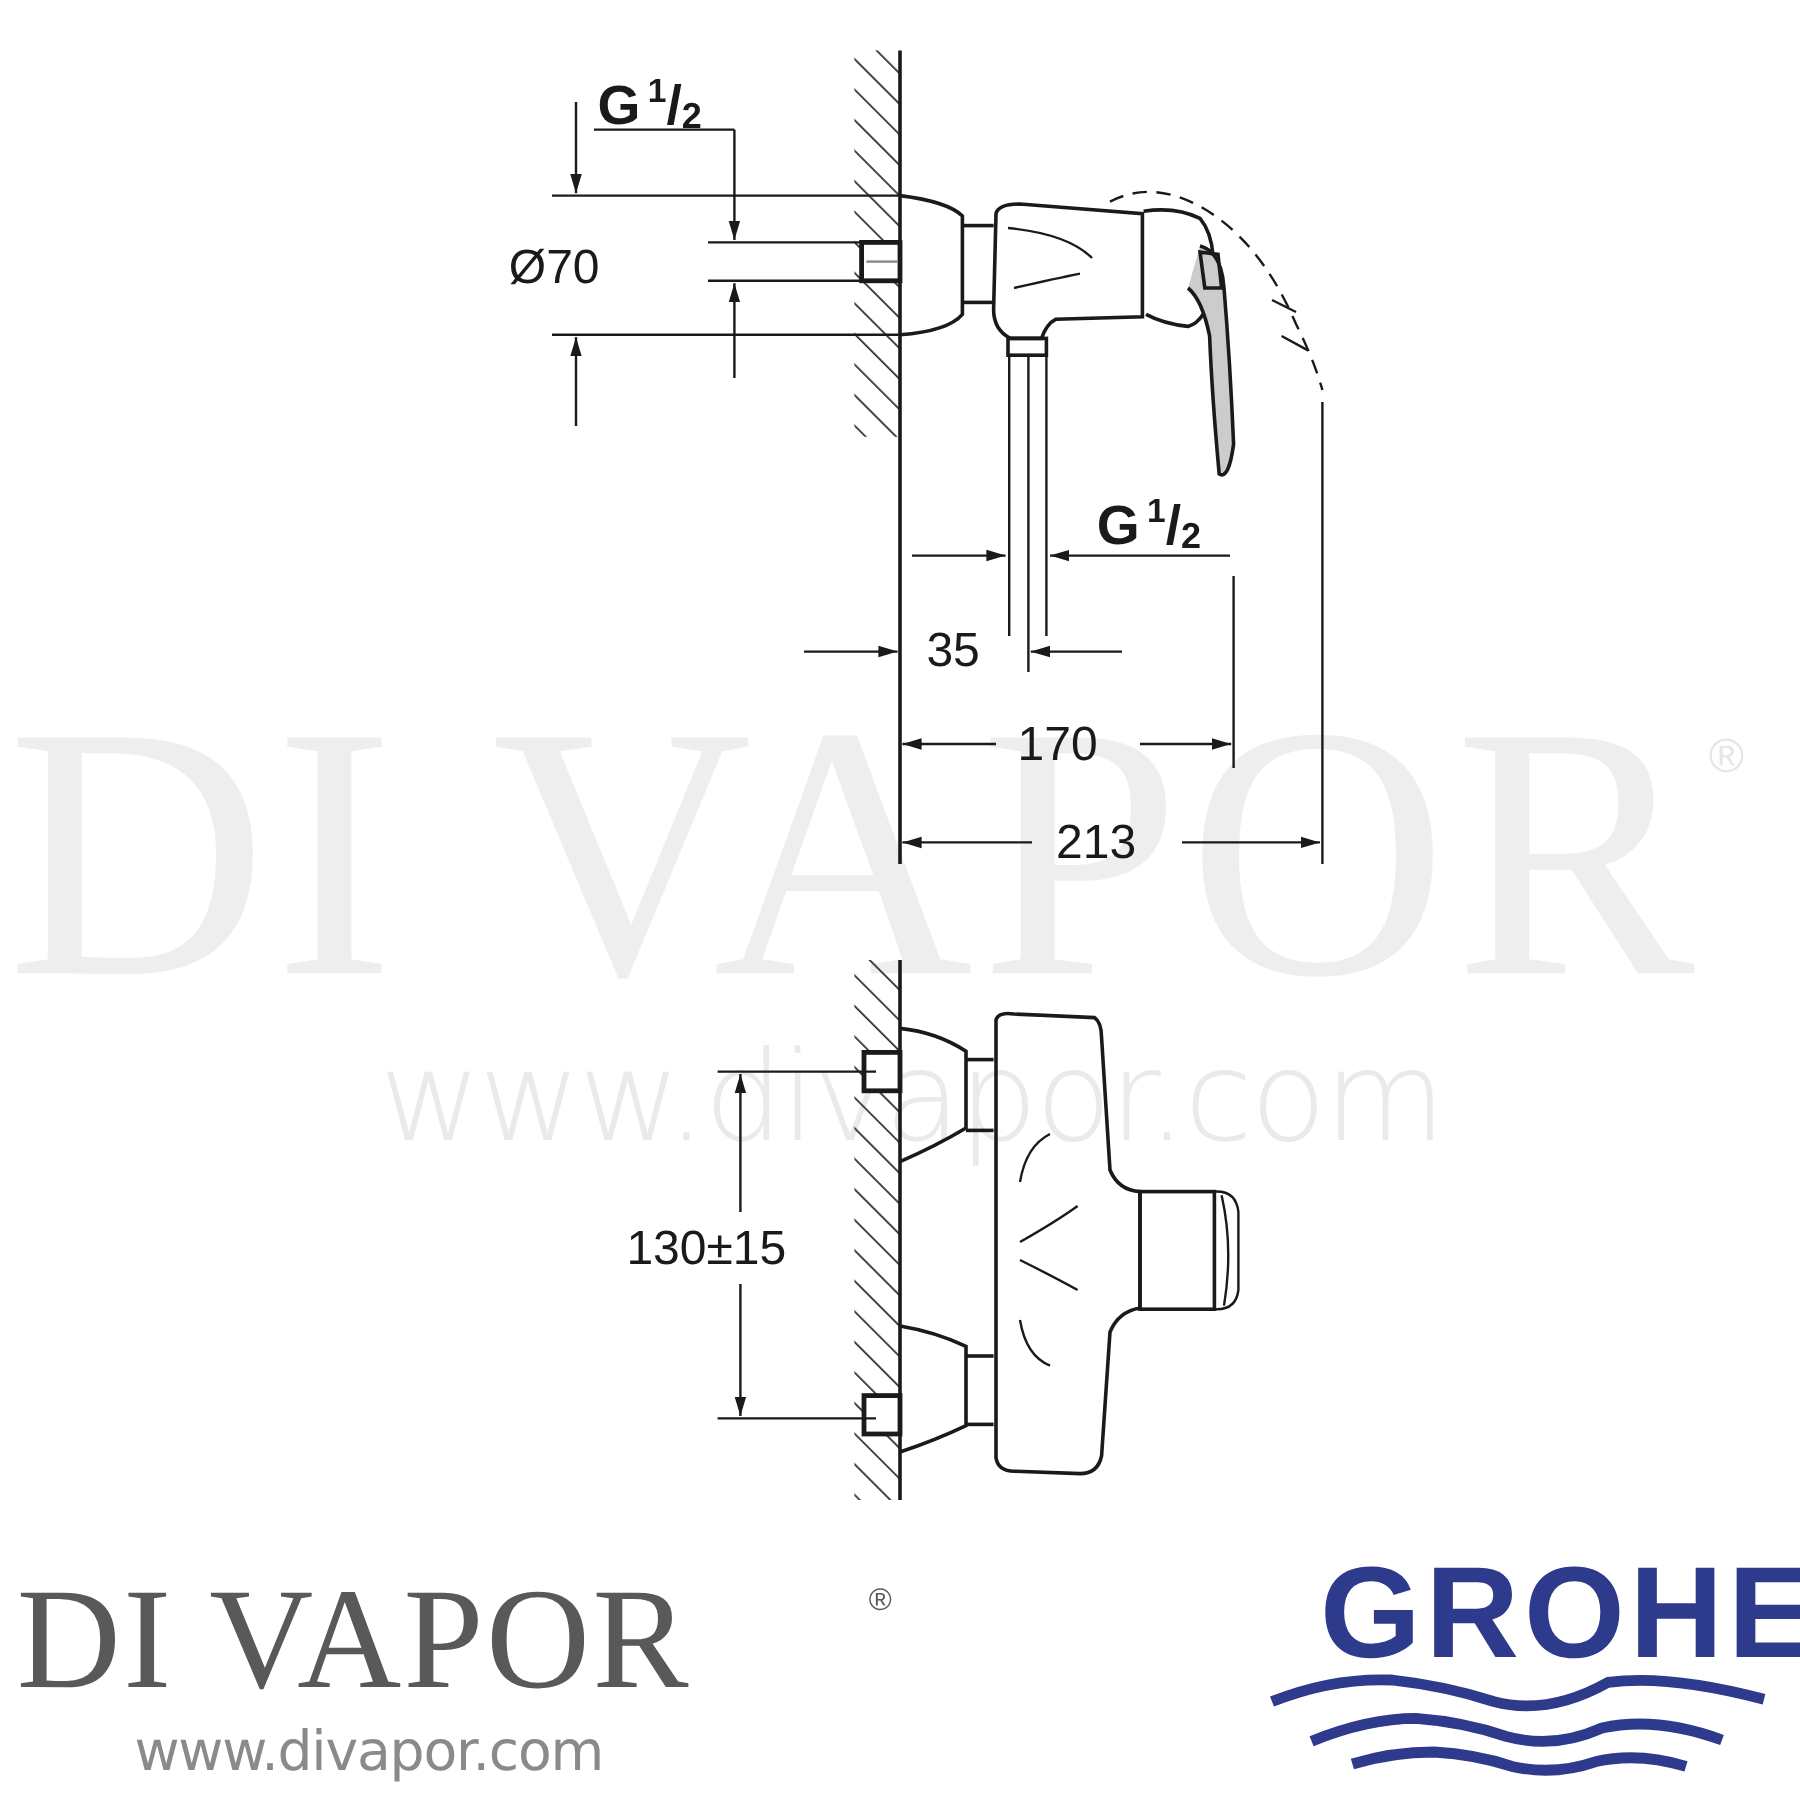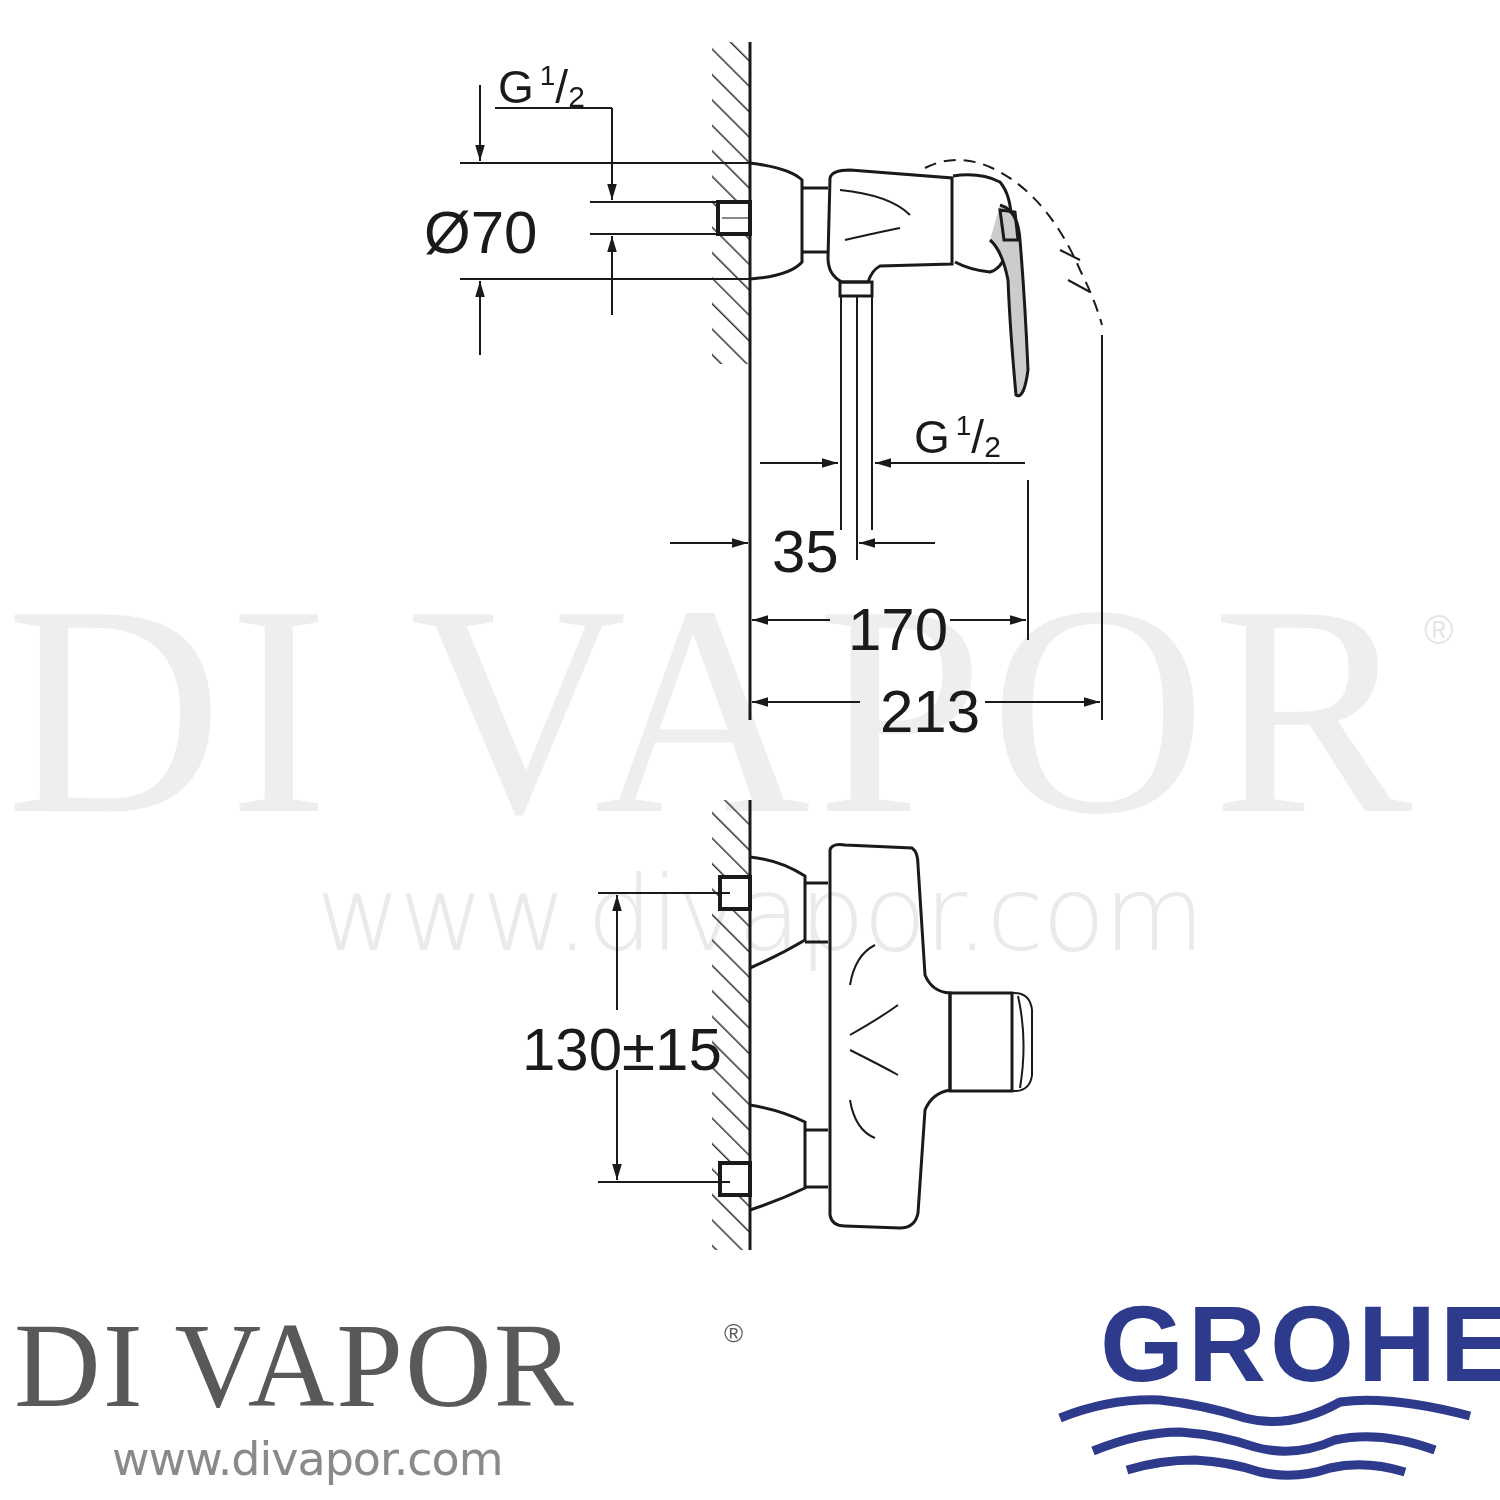--- a/index.html
+++ b/index.html
@@ -1,22 +1,22 @@
 <!DOCTYPE html>
 <html><head>
 <meta charset="utf-8">
 <style>
   html,body{margin:0;padding:0;background:#ffffff;}
   body{width:1500px;height:1500px;position:relative;overflow:hidden;font-family:"Liberation Sans",sans-serif;}
   .layer{position:absolute;left:0;top:0;width:1500px;height:1500px;}
   .wm-big{position:absolute;left:6px;top:560px;font-family:"Liberation Serif",serif;font-size:300px;letter-spacing:6px;color:#eeeeee;white-space:nowrap;line-height:1;}
   .wm-reg{position:absolute;left:1424px;top:608px;font-family:"Liberation Sans",sans-serif;font-size:40px;color:#e6e6e6;}
   .wm-url{position:absolute;left:316px;top:862px;font-family:"DejaVu Sans",sans-serif;font-weight:200;font-size:104px;color:#eaeaea;white-space:nowrap;letter-spacing:-2px;line-height:1;}
-  .dim{position:absolute;font-family:"Liberation Sans",sans-serif;color:#1a1a1a;font-size:60px;line-height:1;white-space:nowrap;}
-  .g-label{font-size:46px;}
+  .dim{position:absolute;font-family:"Liberation Sans",sans-serif;color:#1a1a1a;font-size:40px;line-height:1;white-space:nowrap;}
+  .g-label{font-size:46px;font-weight:bold;}
   .g-label sup{font-size:28px;vertical-align:18px;margin-left:6px;}
   .g-label .slash{font-size:46px;}
   .g-label sub{font-size:30px;vertical-align:-4px;}
   .brand-di{position:absolute;left:14px;top:1306px;font-family:"Liberation Serif",serif;font-size:120px;color:#595959;letter-spacing:2px;line-height:1;white-space:nowrap;}
   .brand-reg{position:absolute;left:724px;top:1318px;font-family:"Liberation Sans",sans-serif;font-size:26px;color:#595959;}
   .brand-url{position:absolute;left:112px;top:1436px;font-family:"DejaVu Sans",sans-serif;font-size:46px;color:#8a8a8a;letter-spacing:-1px;line-height:1;white-space:nowrap;}
   .grohe-text{position:absolute;left:1052px;top:1290px;font-family:"Liberation Sans",sans-serif;font-weight:bold;font-size:108px;color:#2e3a8c;letter-spacing:4px;line-height:1;white-space:nowrap;margin-left:48px;}
 </style>
 </head>
 <body>

